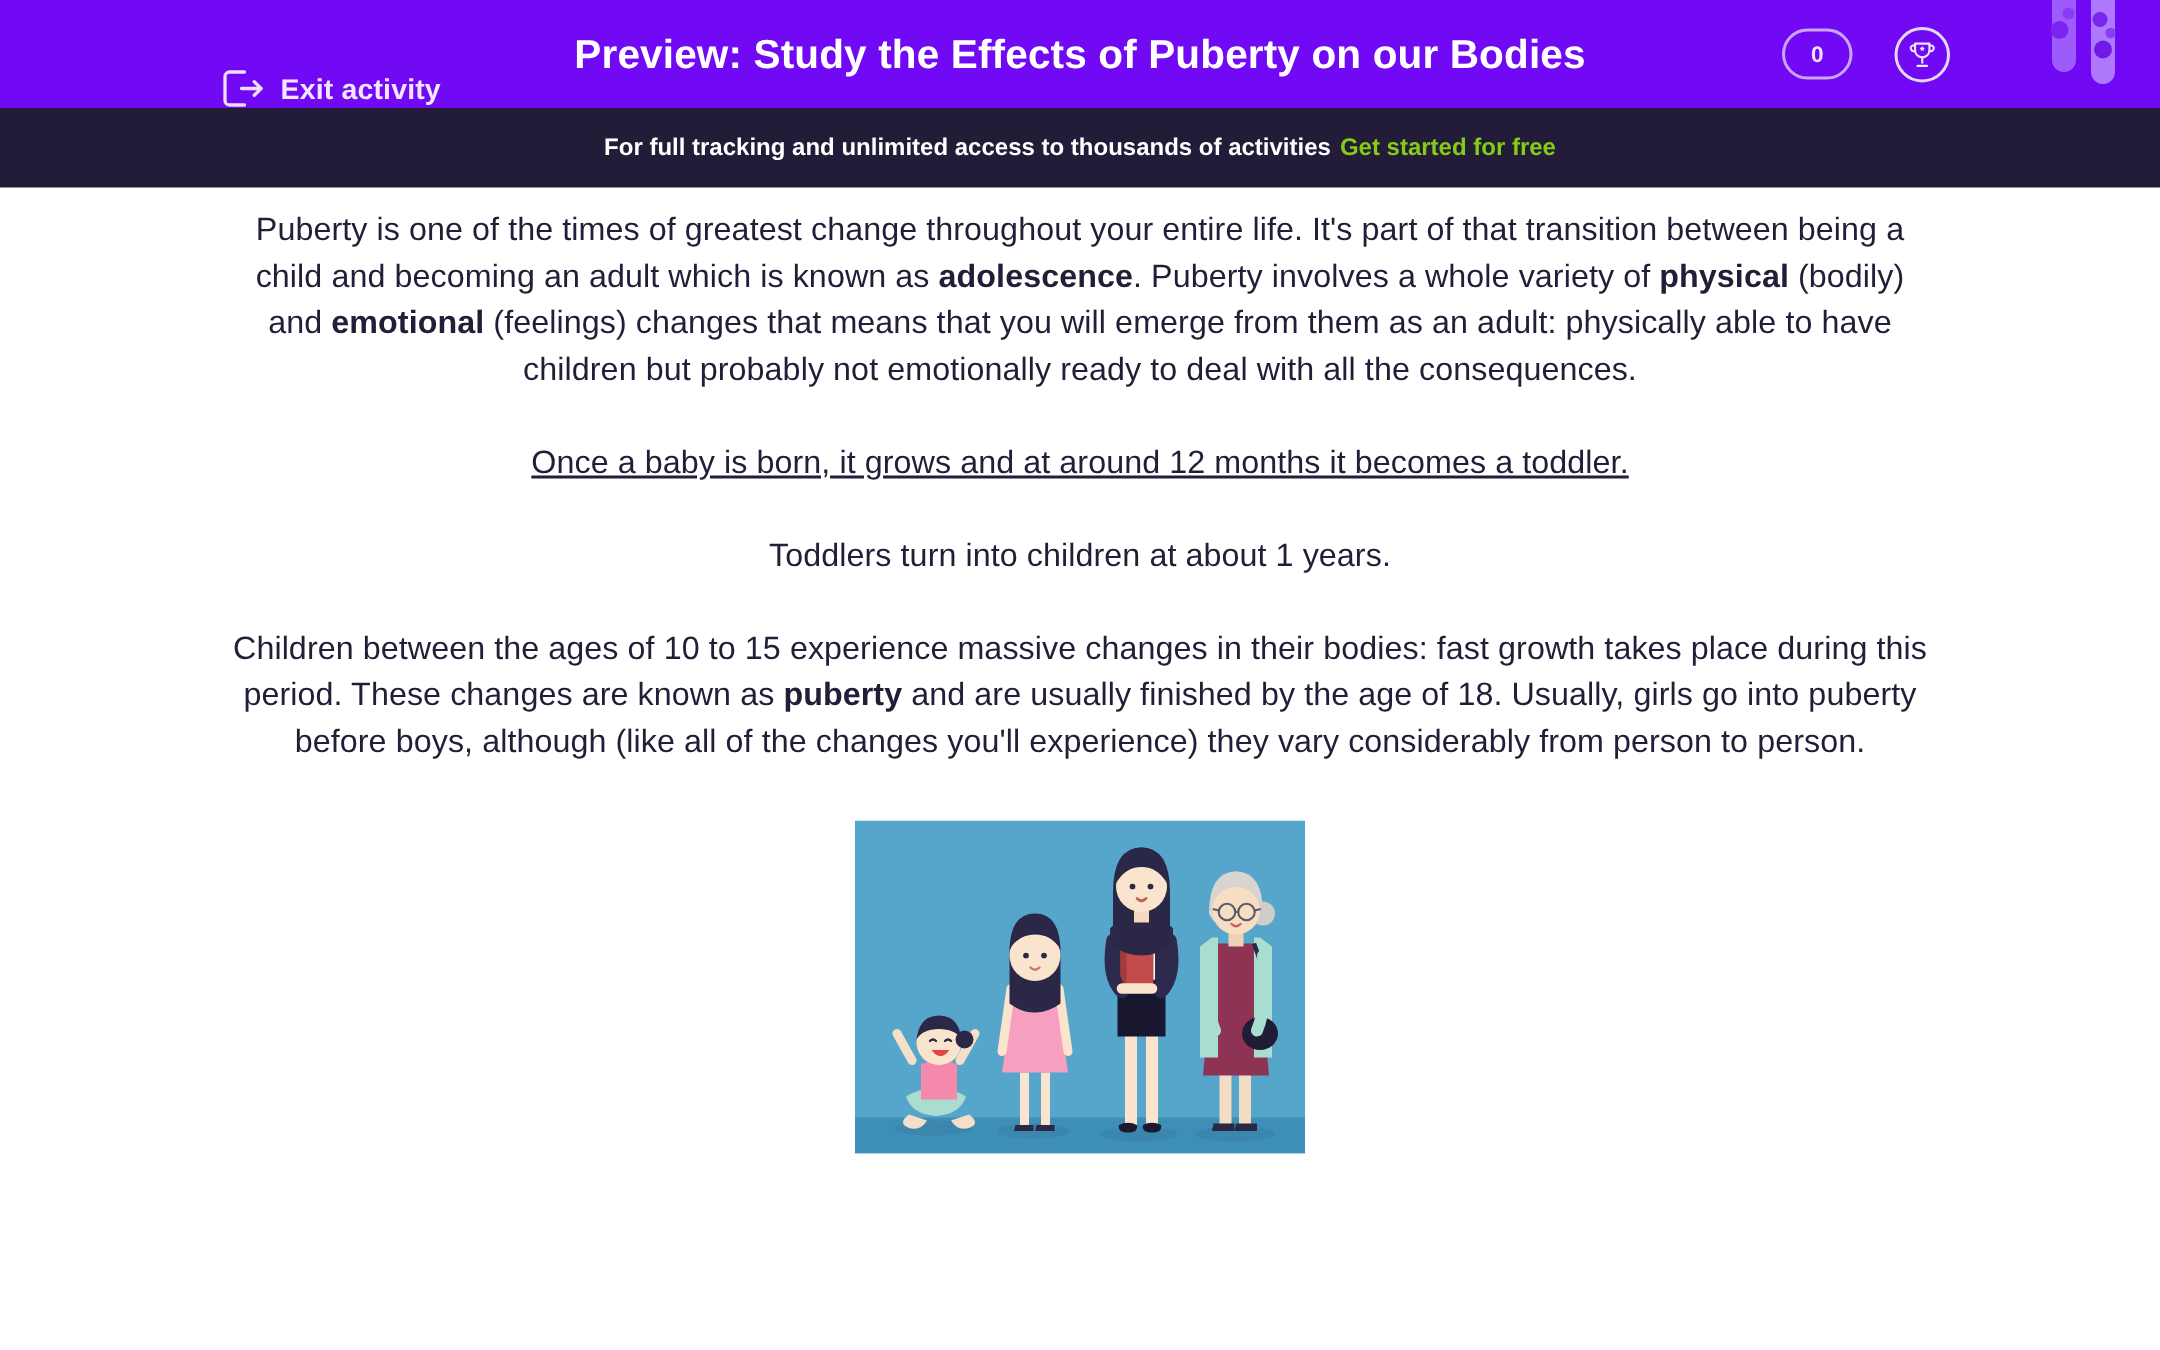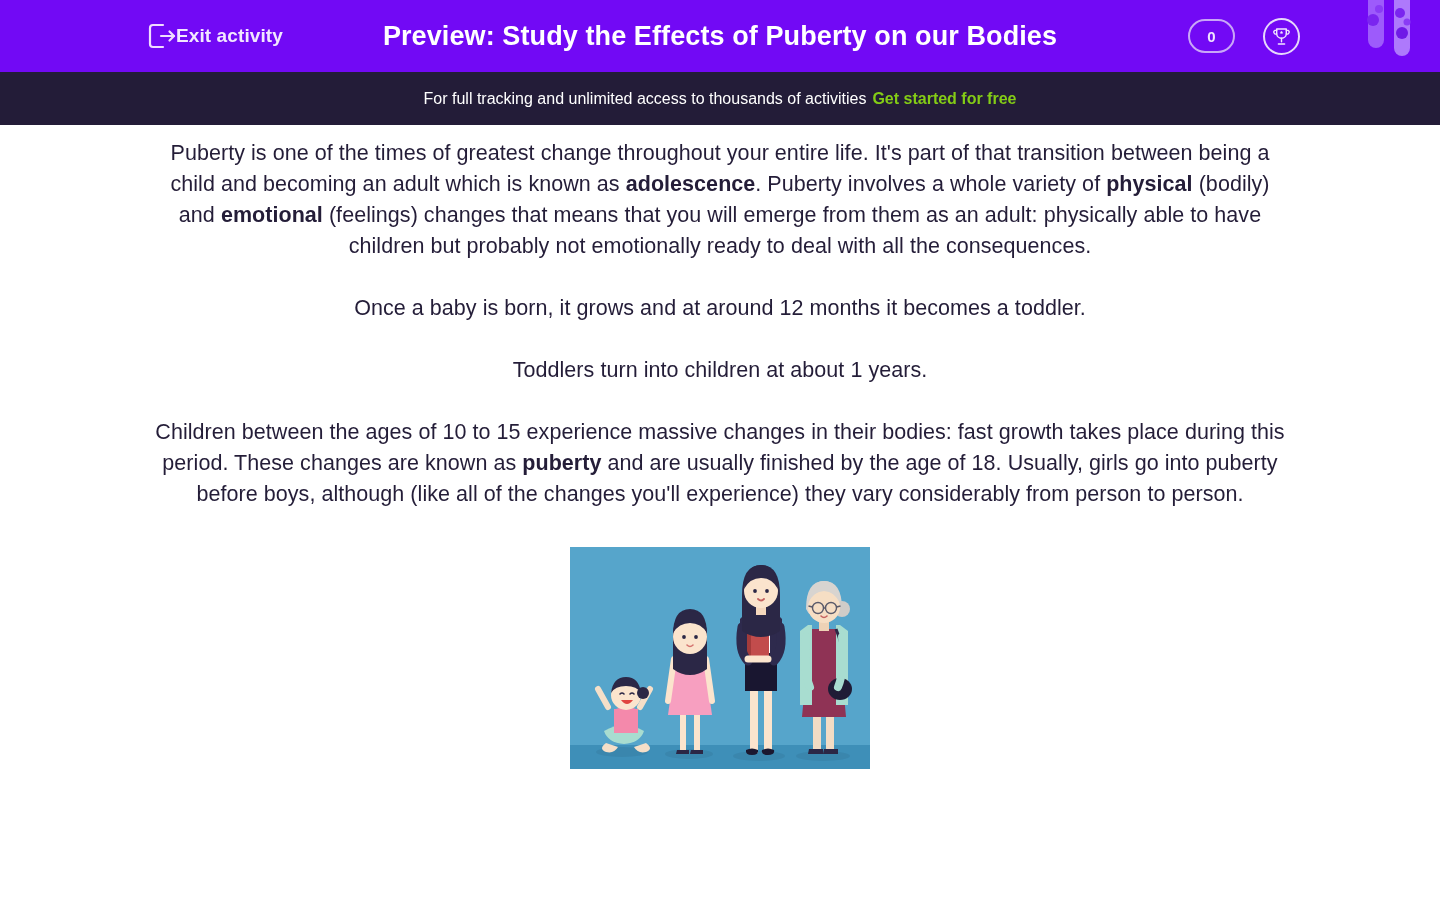--- a/index.html
+++ b/index.html
@@ -21,21 +21,22 @@
     display: flex;
     align-items: center;
   }
 
   .exit-activity {
     position: absolute;
     left: 148px;
     top: 0;
     height: 72px;
     display: flex;
-    align-items: center;
+    align-items: flex-end;
+    gap: 11px;
     cursor: pointer;
     background: none;
     border: none;
   }
   .exit-icon { width: 28px; height: 26px; display: block; }
   .exit-label {
     color: #f2e7ff;
     font-size: 19px;
     font-weight: 600;
     letter-spacing: .1px;
@@ -105,21 +106,21 @@
   
   .promo-banner {
     height: 53px;
     background: #231c38;
     display: flex;
     align-items: center;
     justify-content: center;
     color: #ffffff;
     font-size: 16px;
   }
-  .promo-text { font-weight: 400; }
+  .promo-text { font-weight: 700; }
   .promo-cta {
     font-weight: 700;
     margin-left: 6px;
     color: #84cc16;
     text-decoration: none;
     cursor: pointer;
   }
 
   
   .content {
@@ -132,21 +133,21 @@
   .para {
     width: 1140px;
     text-align: center;
     color: #241d38;
     font-size: 21.5px;
     line-height: 31px;
     letter-spacing: .05px;
   }
   .para b { font-weight: 700; }
   .para.p1 { margin-bottom: 31px; }
-  .para.p2 { margin-bottom: 31px; }
+  .para.p2 { margin-bottom: 31px; text-decoration: underline; }
   .para.p3 { margin-bottom: 31px; }
   .para.p4 { margin-bottom: 19px; }
 
   
   .figure-wrap {
     width: 300px;
     height: 222px;
     margin-top: 18px;
   }
   .figure-wrap svg { display: block; width: 300px; height: 222px; }

